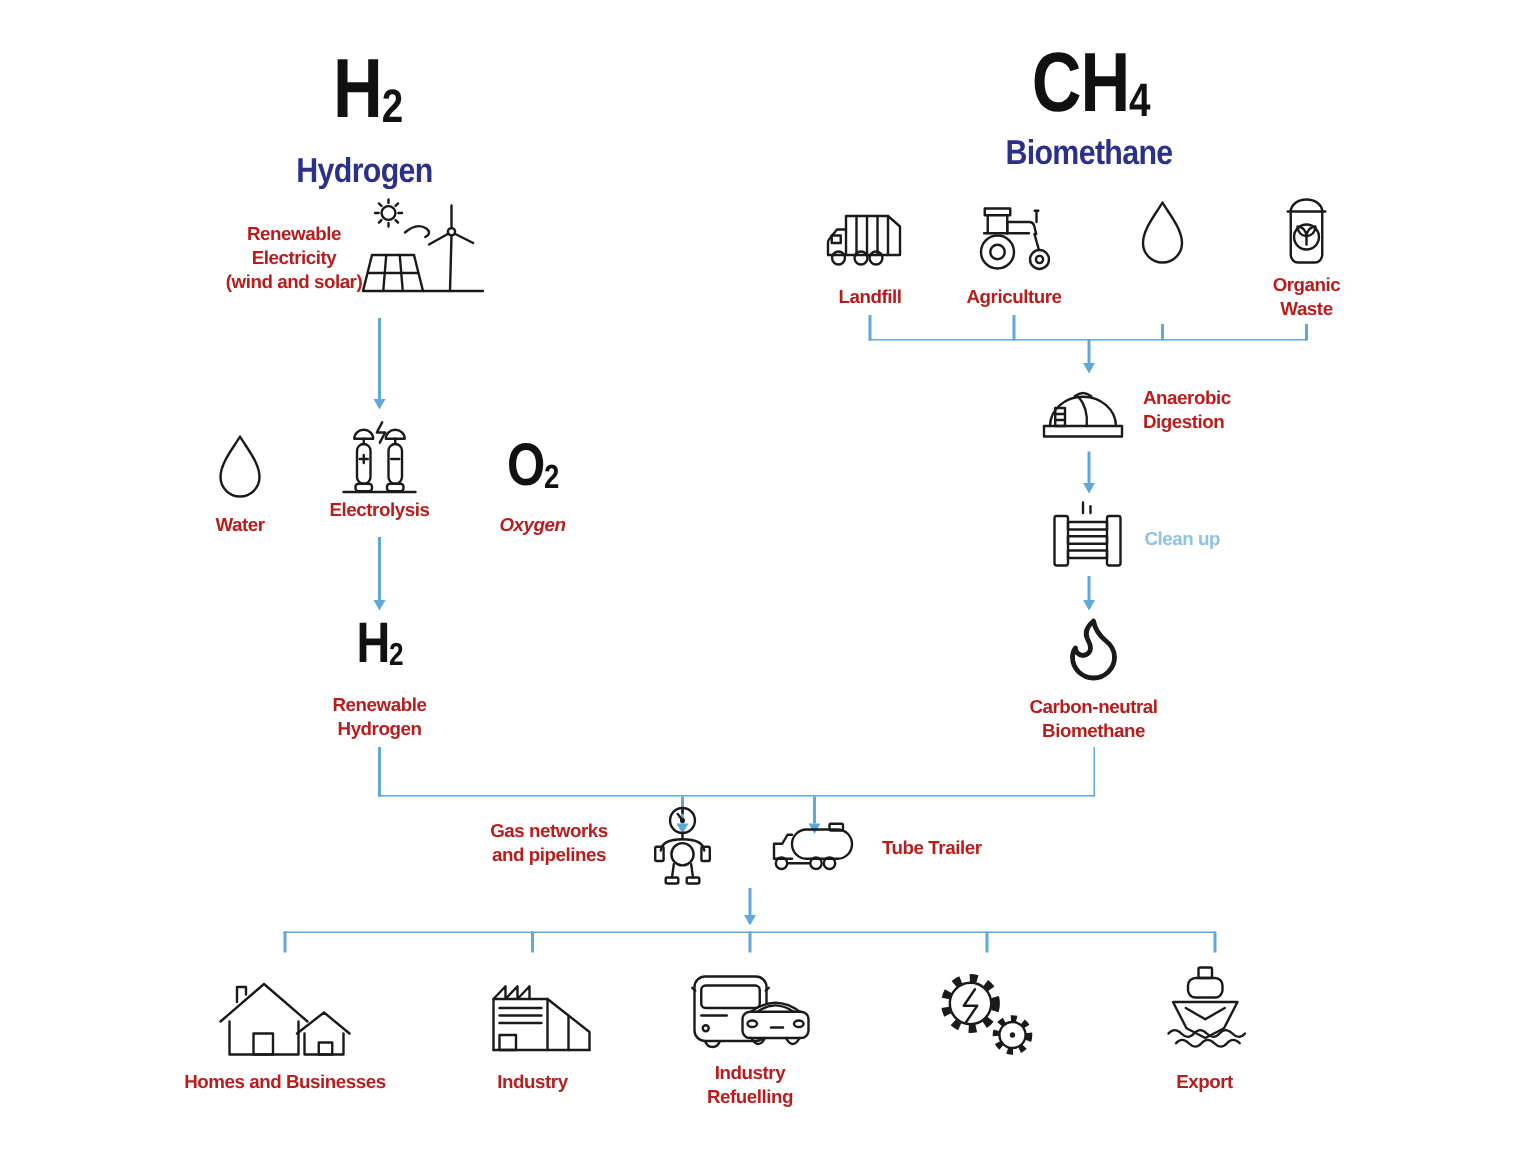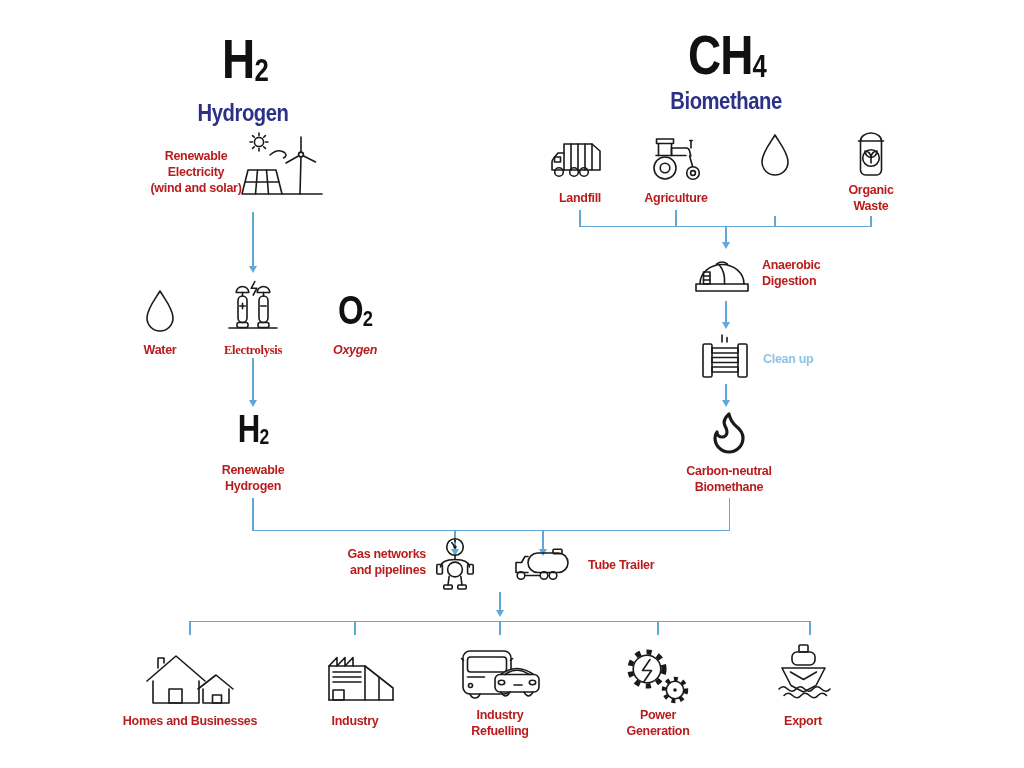--- a/index.html
+++ b/index.html
@@ -70,21 +70,21 @@
         <rect x="32" y="46.5" width="11" height="5" rx="2"></rect>
         <rect x="12" y="20" width="9" height="26.5" rx="4.5"></rect>
         <rect x="33" y="20" width="9" height="26.5" rx="4.5"></rect>
         <path d="M13.8 30h5.4M16.5 27.3v5.4M34.8 30h5.4"></path>
         <path d="M10.2 16.5a6.3 6 0 0 1 12.6 0ZM31.2 16.5a6.3 6 0 0 1 12.6 0Z"></path>
         <path d="M16.5 16.5v3.5M37.5 16.5v3.5"></path>
         <path d="M28.8 5.5l-3.6 6.8h5.6l-3.6 6.8"></path>
       </g>
     </svg>
   </div>
-  <div class="label" style="left:193px;top:342px;width:120px;font-family:Liberation Serif, serif;">Electrolysis</div>
+  <div class="label" style="left:193px;top:332px;width:120px;">Electrolysis</div>
 
   <div class="formula" style="left:295px;top:288px;width:120px;font-size:40px;"><span>O</span><sub>2</sub></div>
   <div class="label" style="left:295px;top:342px;width:120px;font-style:italic;">Oxygen</div>
 
   <div class="vline" style="left:252.4px;top:358px;height:42px;"></div>
   <div class="ah" style="left:248.5px;top:400px;"></div>
 
   <div class="formula f-lg" style="left:193px;top:408px;width:120px;"><span>H</span><sub>2</sub></div>
   <div class="label" style="left:193px;top:462px;width:120px;">Renewable
 Hydrogen</div>
@@ -199,21 +199,21 @@
 Biomethane</div>
 
   <div class="vline" style="left:252.4px;top:498px;height:33px;"></div>
   <div class="vline" style="left:728.6px;top:498px;height:33px;"></div>
   <div class="hline" style="left:252.4px;top:529.5px;width:478px;"></div>
   <div class="vline" style="left:454.4px;top:531px;height:18px;"></div>
   <div class="ah" style="left:450.5px;top:549px;"></div>
   <div class="vline" style="left:542.4px;top:531px;height:18px;"></div>
   <div class="ah" style="left:538.5px;top:549px;"></div>
 
-  <div class="label" style="left:306px;top:546px;width:120px;text-align:right;">Gas networks
+  <div class="label" style="left:306px;top:546px;width:120px;">Gas networks
 and pipelines</div>
 
   <div class="node" style="left:428px;top:536px;">
     <svg width="54" height="56" viewBox="0 0 54 56">
       <g class="s">
         <circle cx="27" cy="11" r="8.3"></circle>
         <path d="M27 11L23.8 6.6M27 4.2v1.6"></path>
         <circle cx="27" cy="11" r="0.9" fill="#1a1a1a"></circle>
         <path d="M27 19.3v4.2"></path>
         <path d="M12.5 31q1-7.5 14.5-7.5q13.5 0 14.5 7.5"></path>
@@ -313,22 +313,20 @@
       <g class="s">
         <circle cx="27" cy="25" r="17" stroke-width="5.2" stroke-dasharray="5.2 6.1" stroke-linecap="butt"></circle>
         <circle cx="27" cy="25" r="13.8"></circle>
         <path d="M30 15.5L22.5 26.5h9L24 37.5"></path>
         <circle cx="55" cy="46" r="11" stroke-width="4.4" stroke-dasharray="3.9 4.5" stroke-linecap="butt"></circle>
         <circle cx="55" cy="46" r="8.7"></circle>
         <circle cx="55" cy="46" r="1" fill="#1a1a1a"></circle>
       </g>
     </svg>
   </div>
-  <div class="label" style="left:598px;top:707px;width:120px;">Power
-Generation</div>
 
   <div class="node" style="left:774px;top:642px;">
     <svg width="58" height="58" viewBox="0 0 58 58">
       <g class="s">
         <rect x="25" y="3" width="9" height="7" rx="1"></rect>
         <rect x="18" y="10" width="23" height="13" rx="5"></rect>
         <path d="M8 26H51L42 43.5L29.5 50L17 43.5Z"></path>
         <path d="M16.5 30L29.5 37.5L42.5 30"></path>
         <path d="M5 47q4-4.5 8.5 0t8.5 0t8.5 0t8.5 0t8.5 0t8.5 0"></path>
         <path d="M10 53.5q4-4.5 8.5 0t8.5 0t8.5 0t8.5 0t8.5 0"></path>

